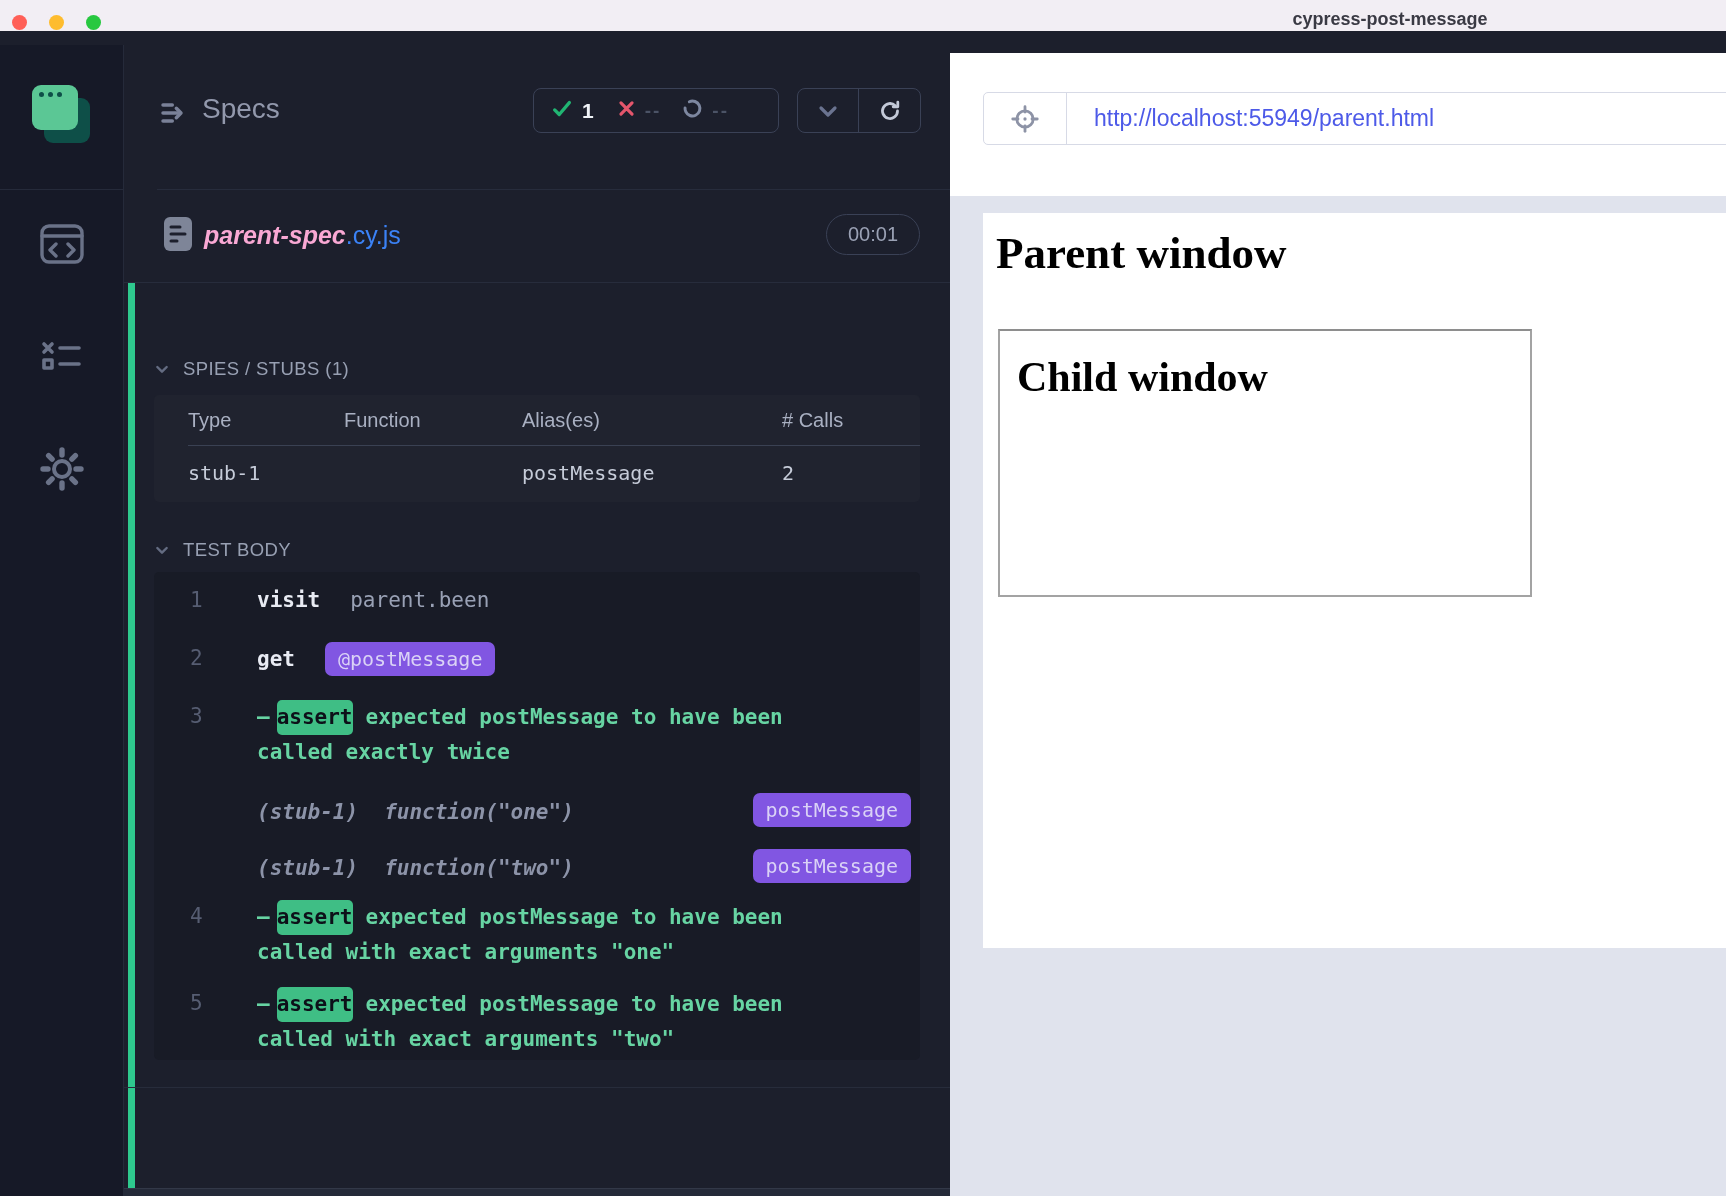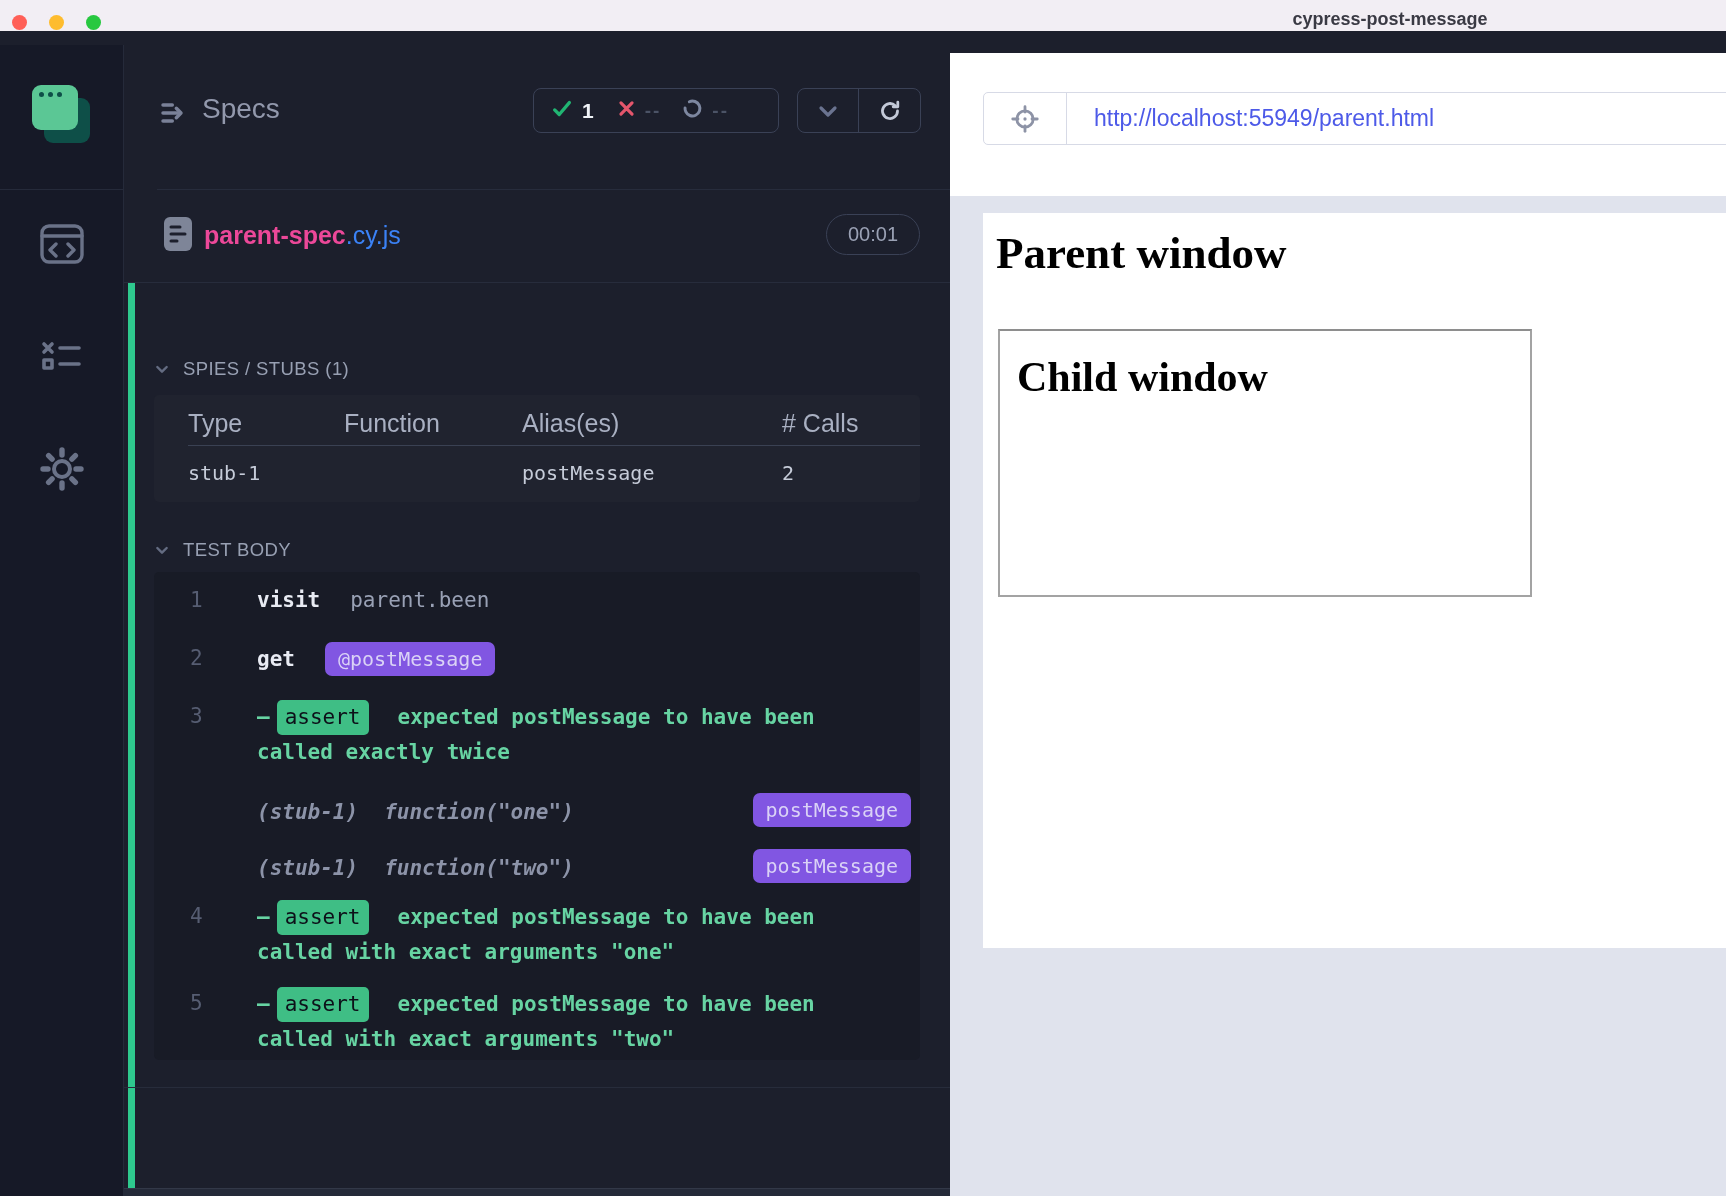--- a/index.html
+++ b/index.html
@@ -37,54 +37,54 @@
   .stat-num { font-size:21px; font-weight:bold; color:#f0f3f8; margin-right:14px; }
   .stat-dash { font-size:19px; font-weight:bold; color:#4b5366; letter-spacing:2px; margin-right:12px; }
   .seg-ctrl { position:absolute; left:673px; top:43px; width:124px; height:45px;
               border:1px solid #3a4156; border-radius:8px; display:flex; }
   .seg-btn { width:61px; height:43px; display:flex; align-items:center; justify-content:center; }
   .seg-btn:first-child { border-right:1px solid #3a4156; }
   .head-divider { position:absolute; left:33px; top:144px; width:793px; height:1px; background:#272c3c; }
 
   .file-icon { position:absolute; left:38px; top:171px; }
   .file-name { position:absolute; left:80px; top:176px; font-size:25px; }
-  .file-name .nm { font-weight:bold; color:#ec4899; }
+  .file-name .nm { font-weight:bold; color:#f9a8d4;font-style:italic; }
   .file-name .ext { color:#3b82f6; }
   .duration-badge { position:absolute; left:702px; top:169px; width:94px; height:41px;
                     border:1px solid #3a4156; border-radius:21px; display:flex; align-items:center;
                     justify-content:center; font-size:20px; color:#9aa1b4; }
   .file-divider { position:absolute; left:0; top:237px; width:826px; height:1px; background:#272c3c; }
 
   .test-accent { position:absolute; left:4px; top:238px; width:7px; height:913px; background:#2ec98e; }
 
   .test-title-row { position:absolute; left:31px; top:258px; display:flex; align-items:center; gap:10px; }
   .test-title { font-size:21.5px; color:#c6cbd7; }
 
   .section-head { position:absolute; display:flex; align-items:center; gap:12px; color:#98a0b3; }
   .section-label { font-size:18.5px; letter-spacing:0.4px; }
 
   .stub-table { position:absolute; left:30px; top:350px; width:766px; height:107px;
                 background:#20232f; border-radius:5px; }
-  .tbl-cell { position:absolute; font-size:25px; color:#a9b0c2; top:14px; }
+  .tbl-cell { position:absolute; font-size:20px; color:#a9b0c2; top:14px; }
   .tbl-divider { position:absolute; left:34px; top:50px; width:732px; height:1px; background:#3a4153; }
   .tbl-val { position:absolute; top:66px; font-family:"DejaVu Sans Mono", monospace; font-size:20px; color:#c6ccd9; }
 
   .code-block { position:absolute; left:30px; top:527px; width:766px; height:488px;
                 background:#181b26; border-radius:5px; padding-top:12px;
                 font-family:"DejaVu Sans Mono", monospace; font-size:21px; }
   .cmd { position:relative; padding-left:103px; line-height:32px; }
   .cmd .num { position:absolute; left:36px; color:#565d72; font-size:21px; }
   .cmd .method { font-weight:bold; color:#e8ebf3; margin-right:30px; }
   .cmd .arg { color:#99a1b5; }
   .alias-badge { display:inline-block; background:#8156e2; color:#dad2f6; border-radius:7px;
                  padding:4px 13px; font-size:20px; line-height:26px; }
   .msg { display:block; width:612px; line-height:35px; font-weight:bold; color:#67d4a3; }
   .msg .dash { margin-right:7px; }
   .assert-badge { display:inline-block; background:#3fbe85; color:#0d1019; border-radius:5px;
-                  padding:0 8px; margin-right:29px; font-weight:normal; }
+                  padding:0 0; margin-right:13px; font-weight:bold; }
   .stub-row { position:relative; padding-left:103px; line-height:32px; font-style:italic;
               font-weight:bold; color:#8c93a8; }
   .stub-row .fn { margin-left:26px; }
   .stub-row .alias-badge { position:absolute; right:9px; top:-3px; font-style:normal; font-weight:normal; }
 
   .bottom-divider { position:absolute; left:0; top:1042px; width:826px; height:1px; background:#272c3b; }
   .footer-strip { position:absolute; left:0; top:1143px; width:826px; height:8px;
                   background:#252a39; border-top:1px solid #323848; }
 
   

